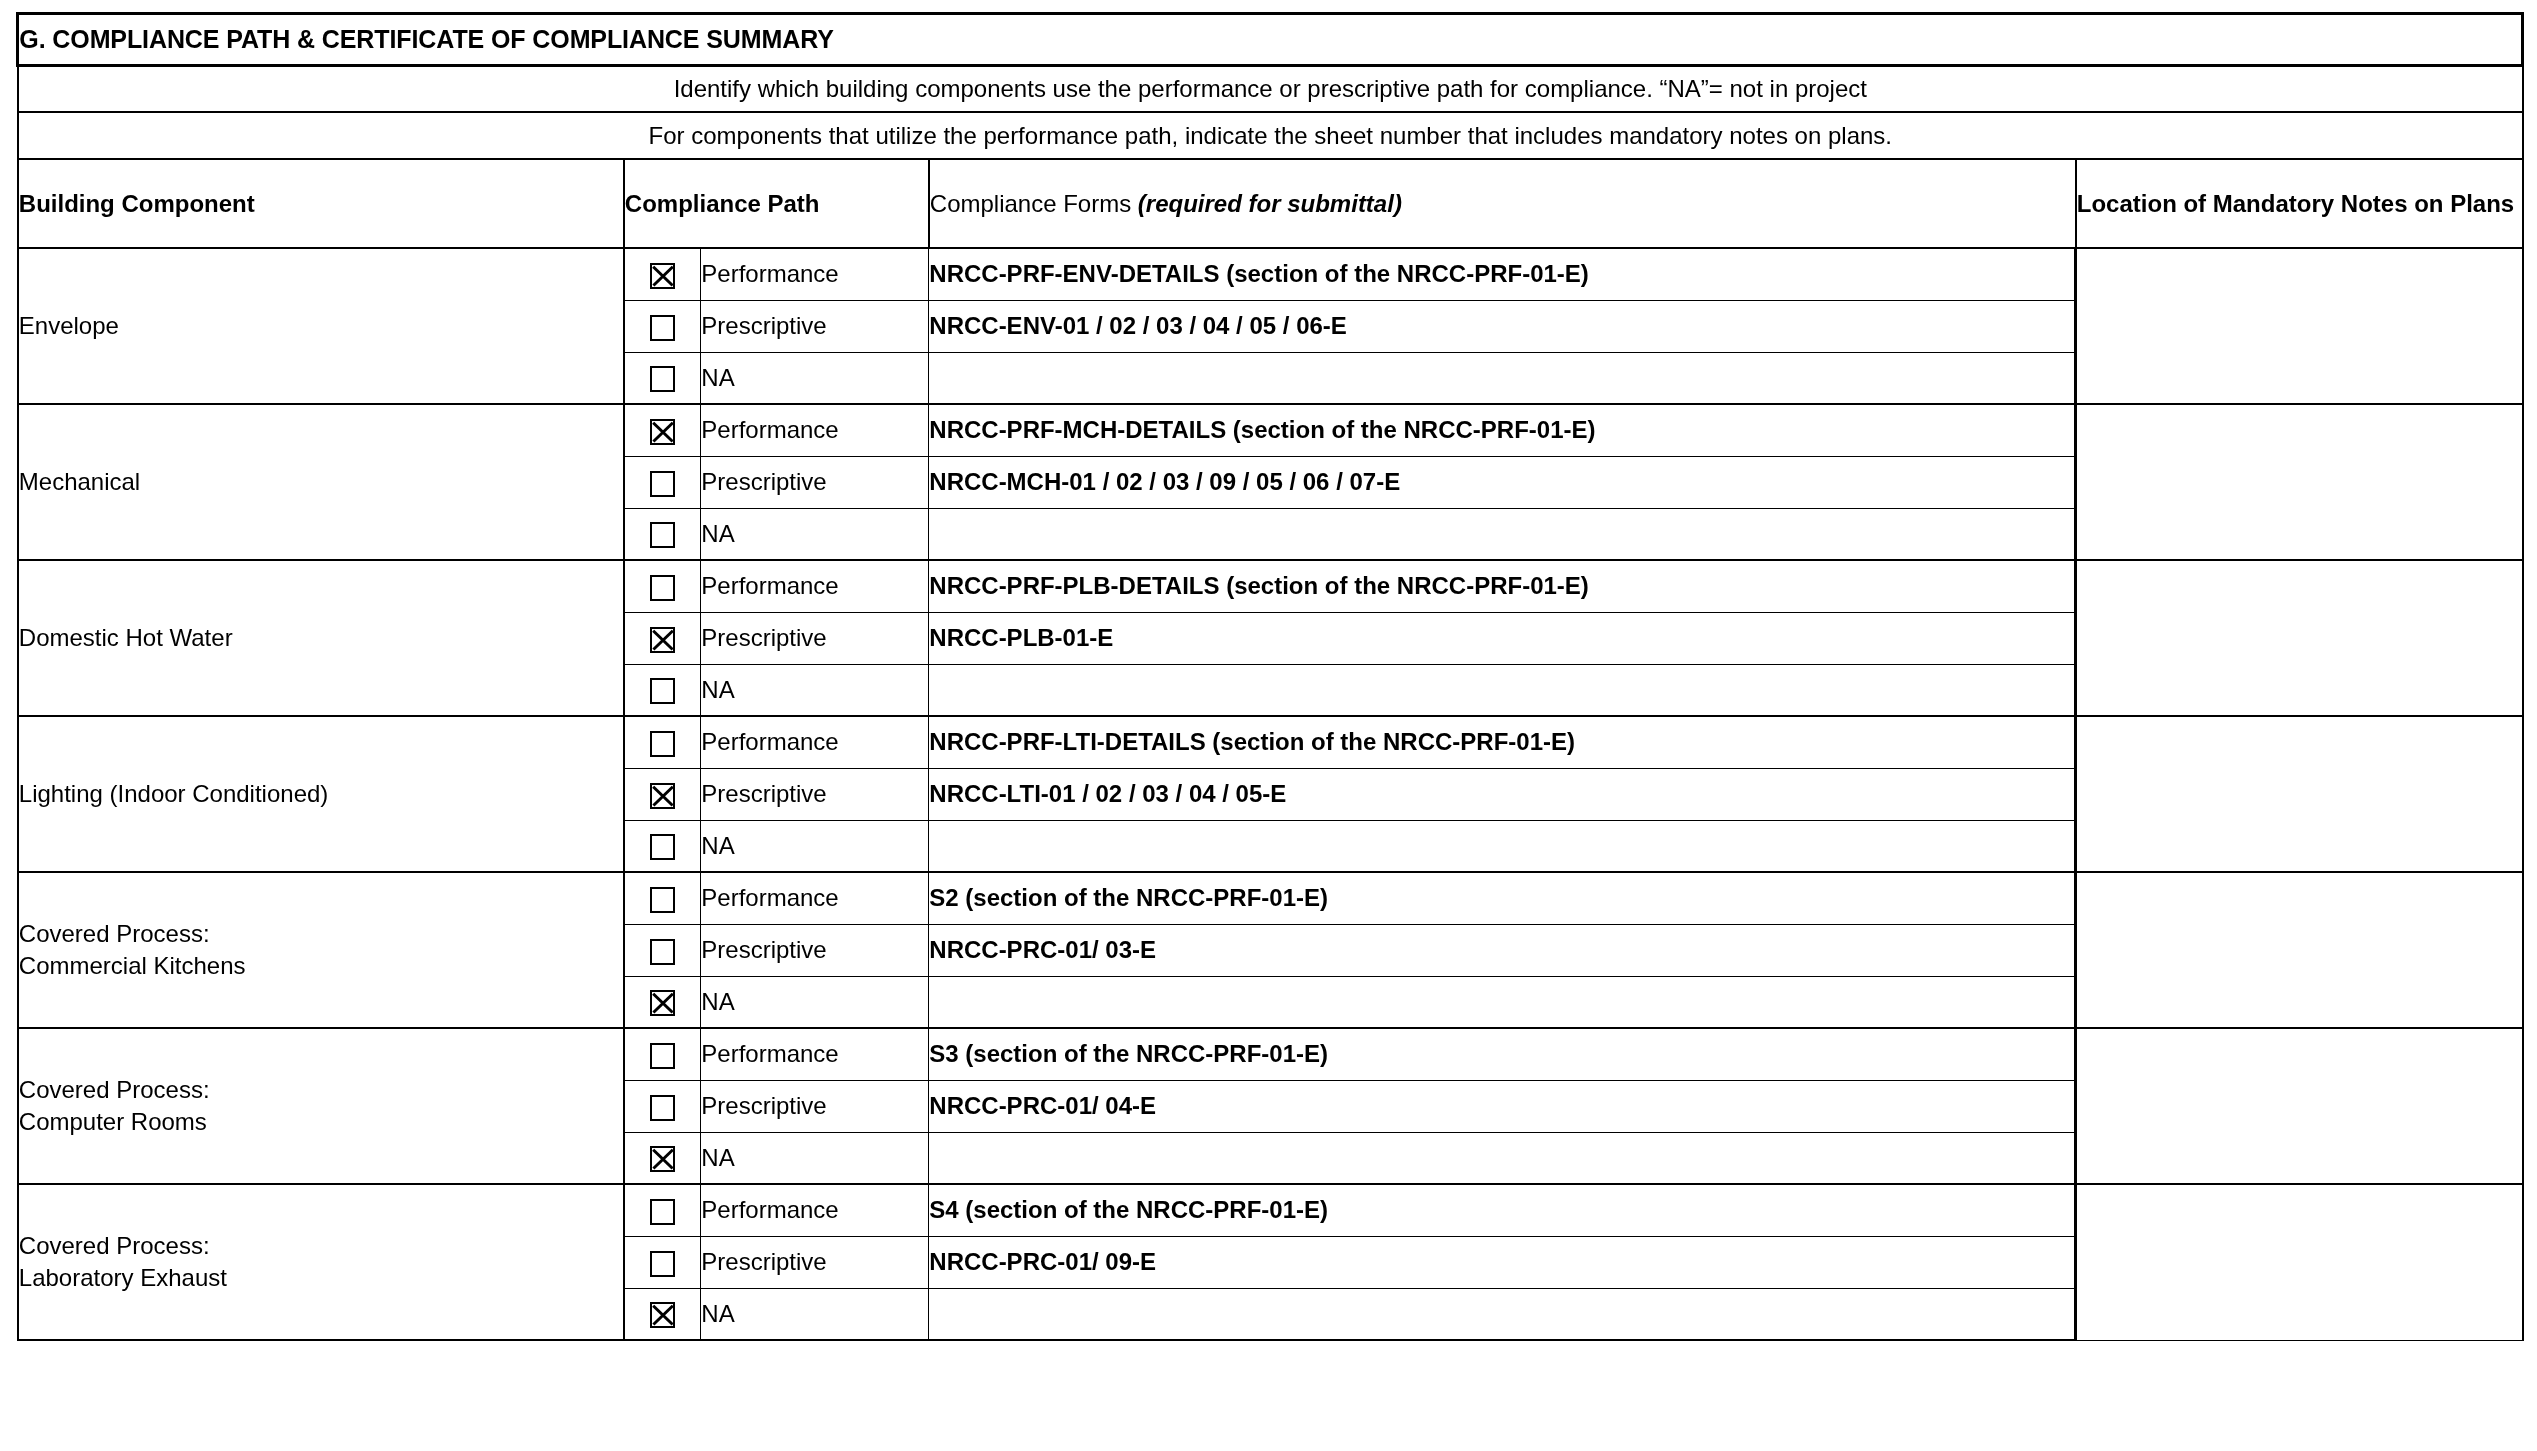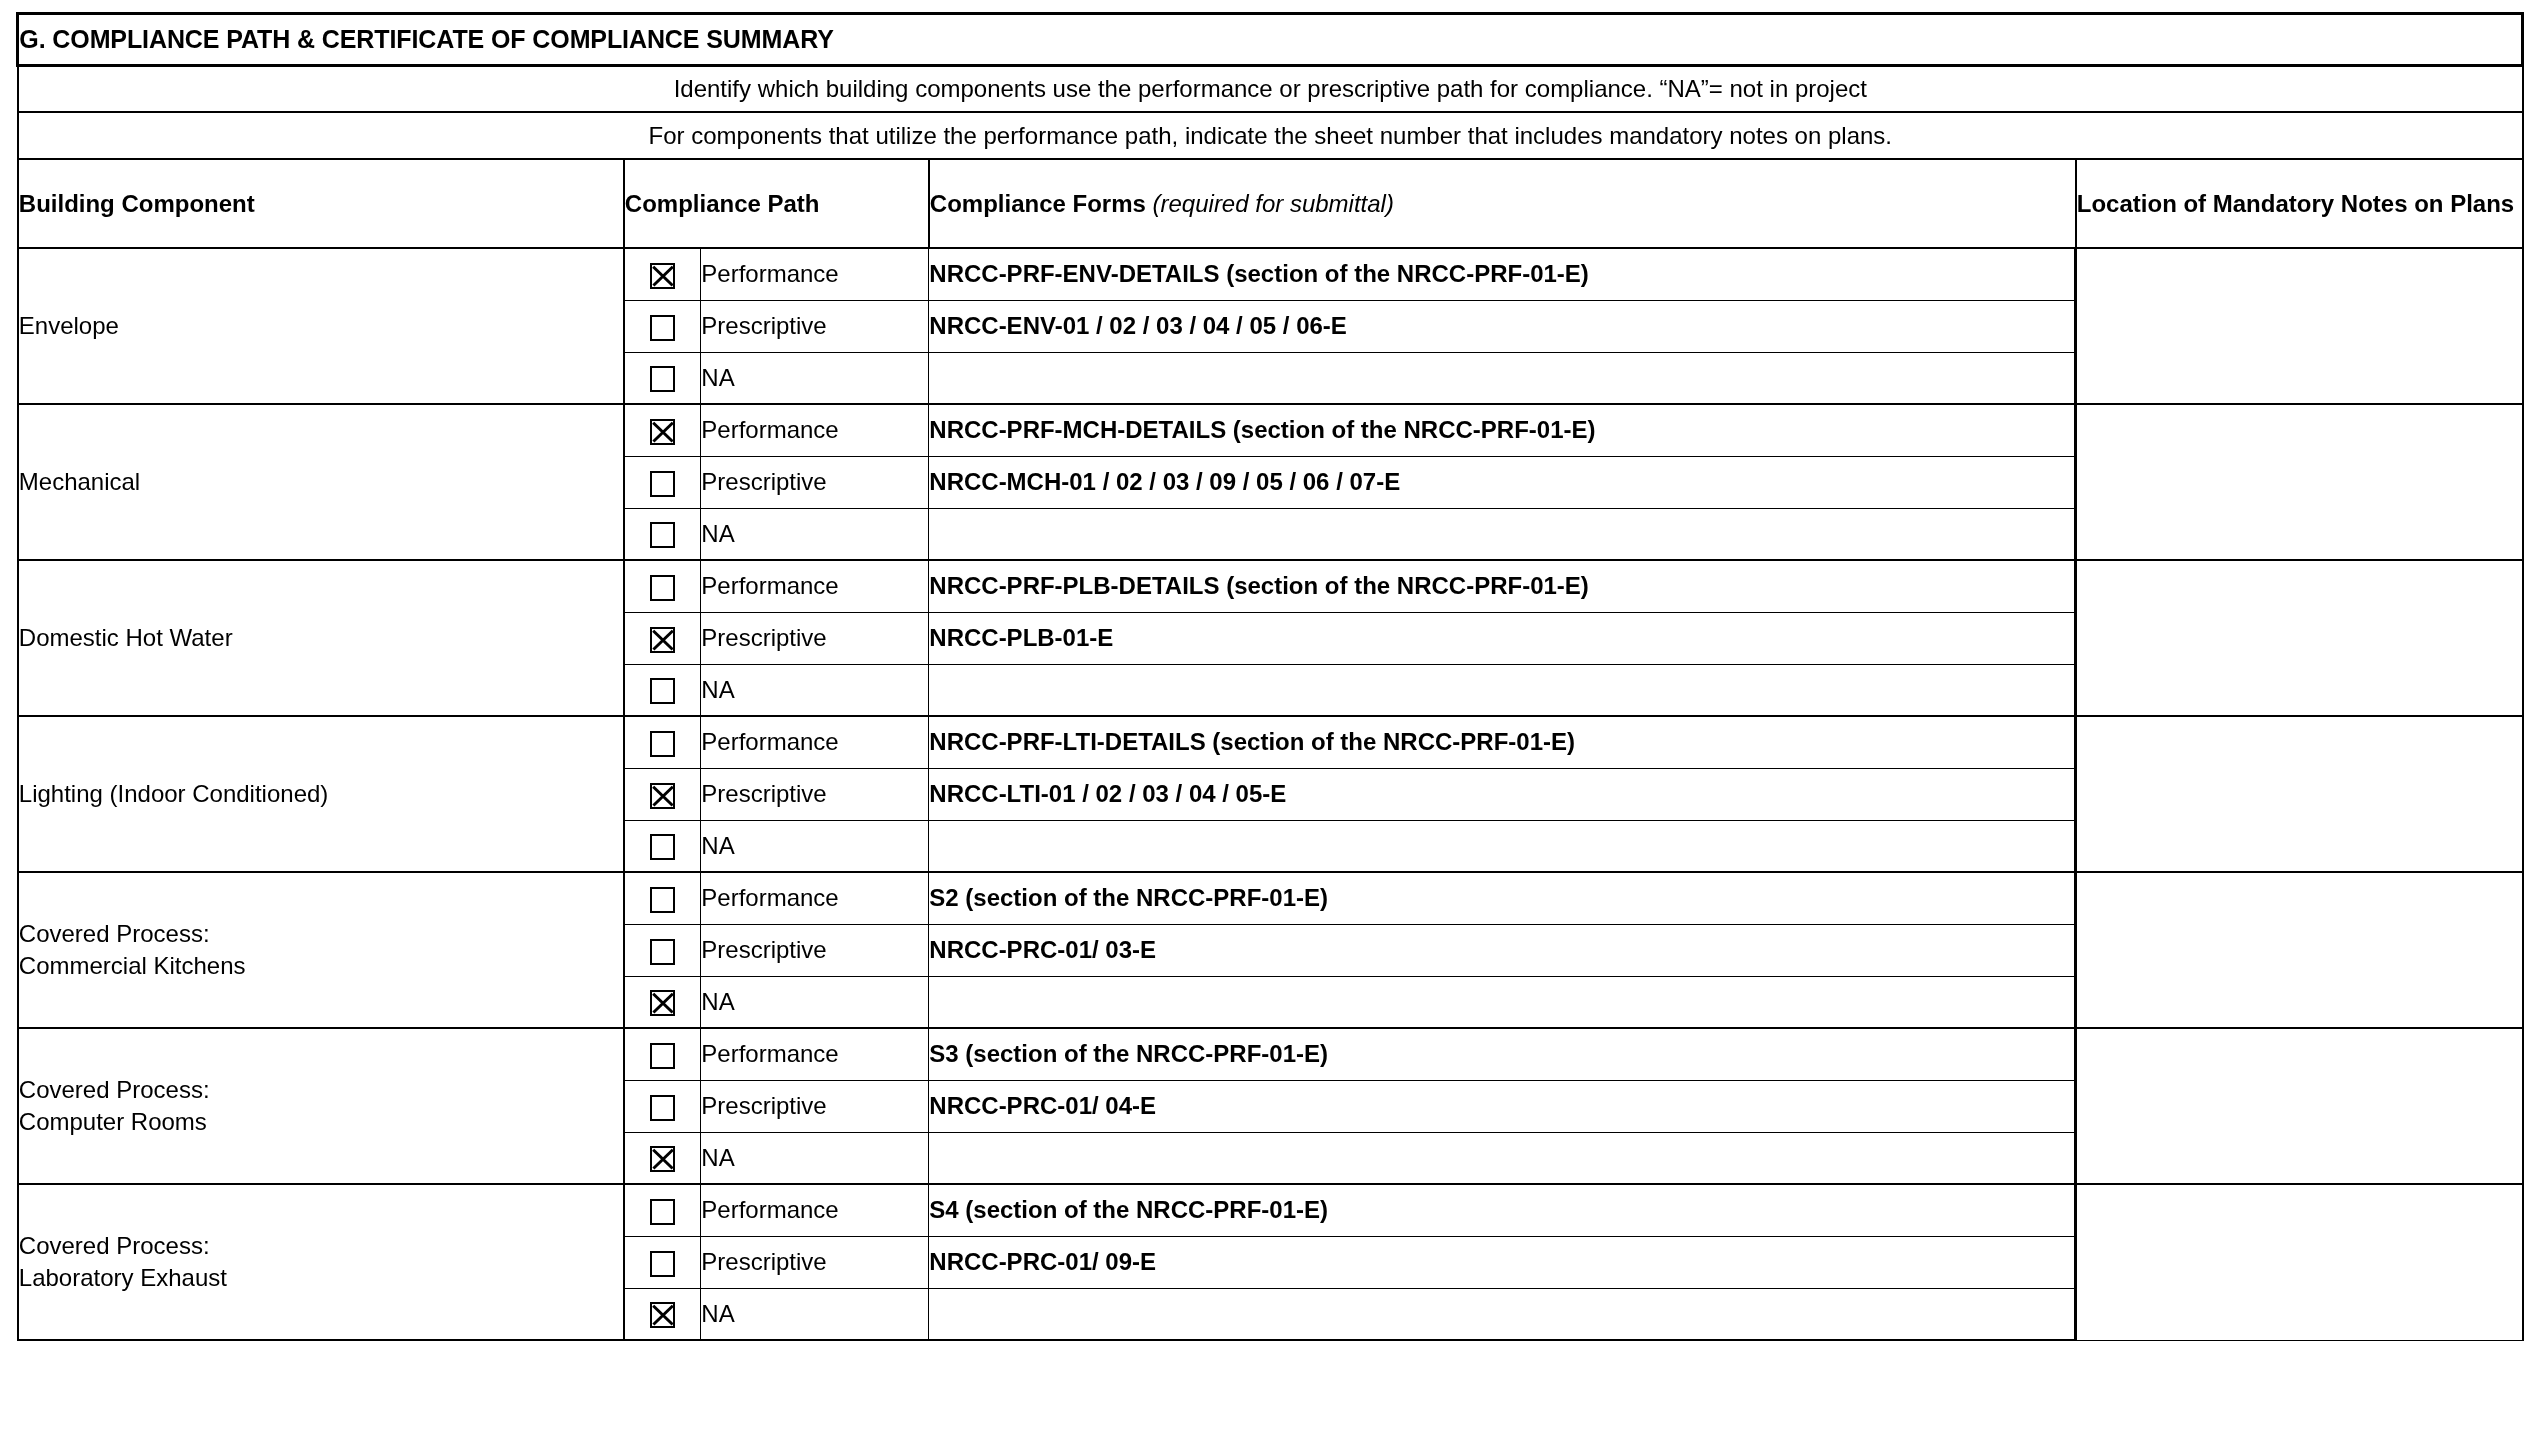--- a/index.html
+++ b/index.html
@@ -71,22 +71,22 @@
     height: 89px;
     font-weight: bold;
     padding: 0 0 0 10px;
     vertical-align: middle;
   }
   .head-cell.notes {
     vertical-align: top;
     padding-top: 28px;
     line-height: 1.32;
   }
-  .head-cell .reg-bold { font-weight: bold; }
-  .head-cell .italic-bold { font-weight: normal; font-style: italic; }
+  .head-cell .reg-bold { font-weight: normal; }
+  .head-cell .italic-bold { font-weight: bold; font-style: italic; }
 
   
   .comp-cell {
     padding: 0 0 0 10px;
     line-height: 1.33;
     font-size: 24px;
     border-width: 2.7px !important;
   }
   .comp-cell .line { display: block; }
 

